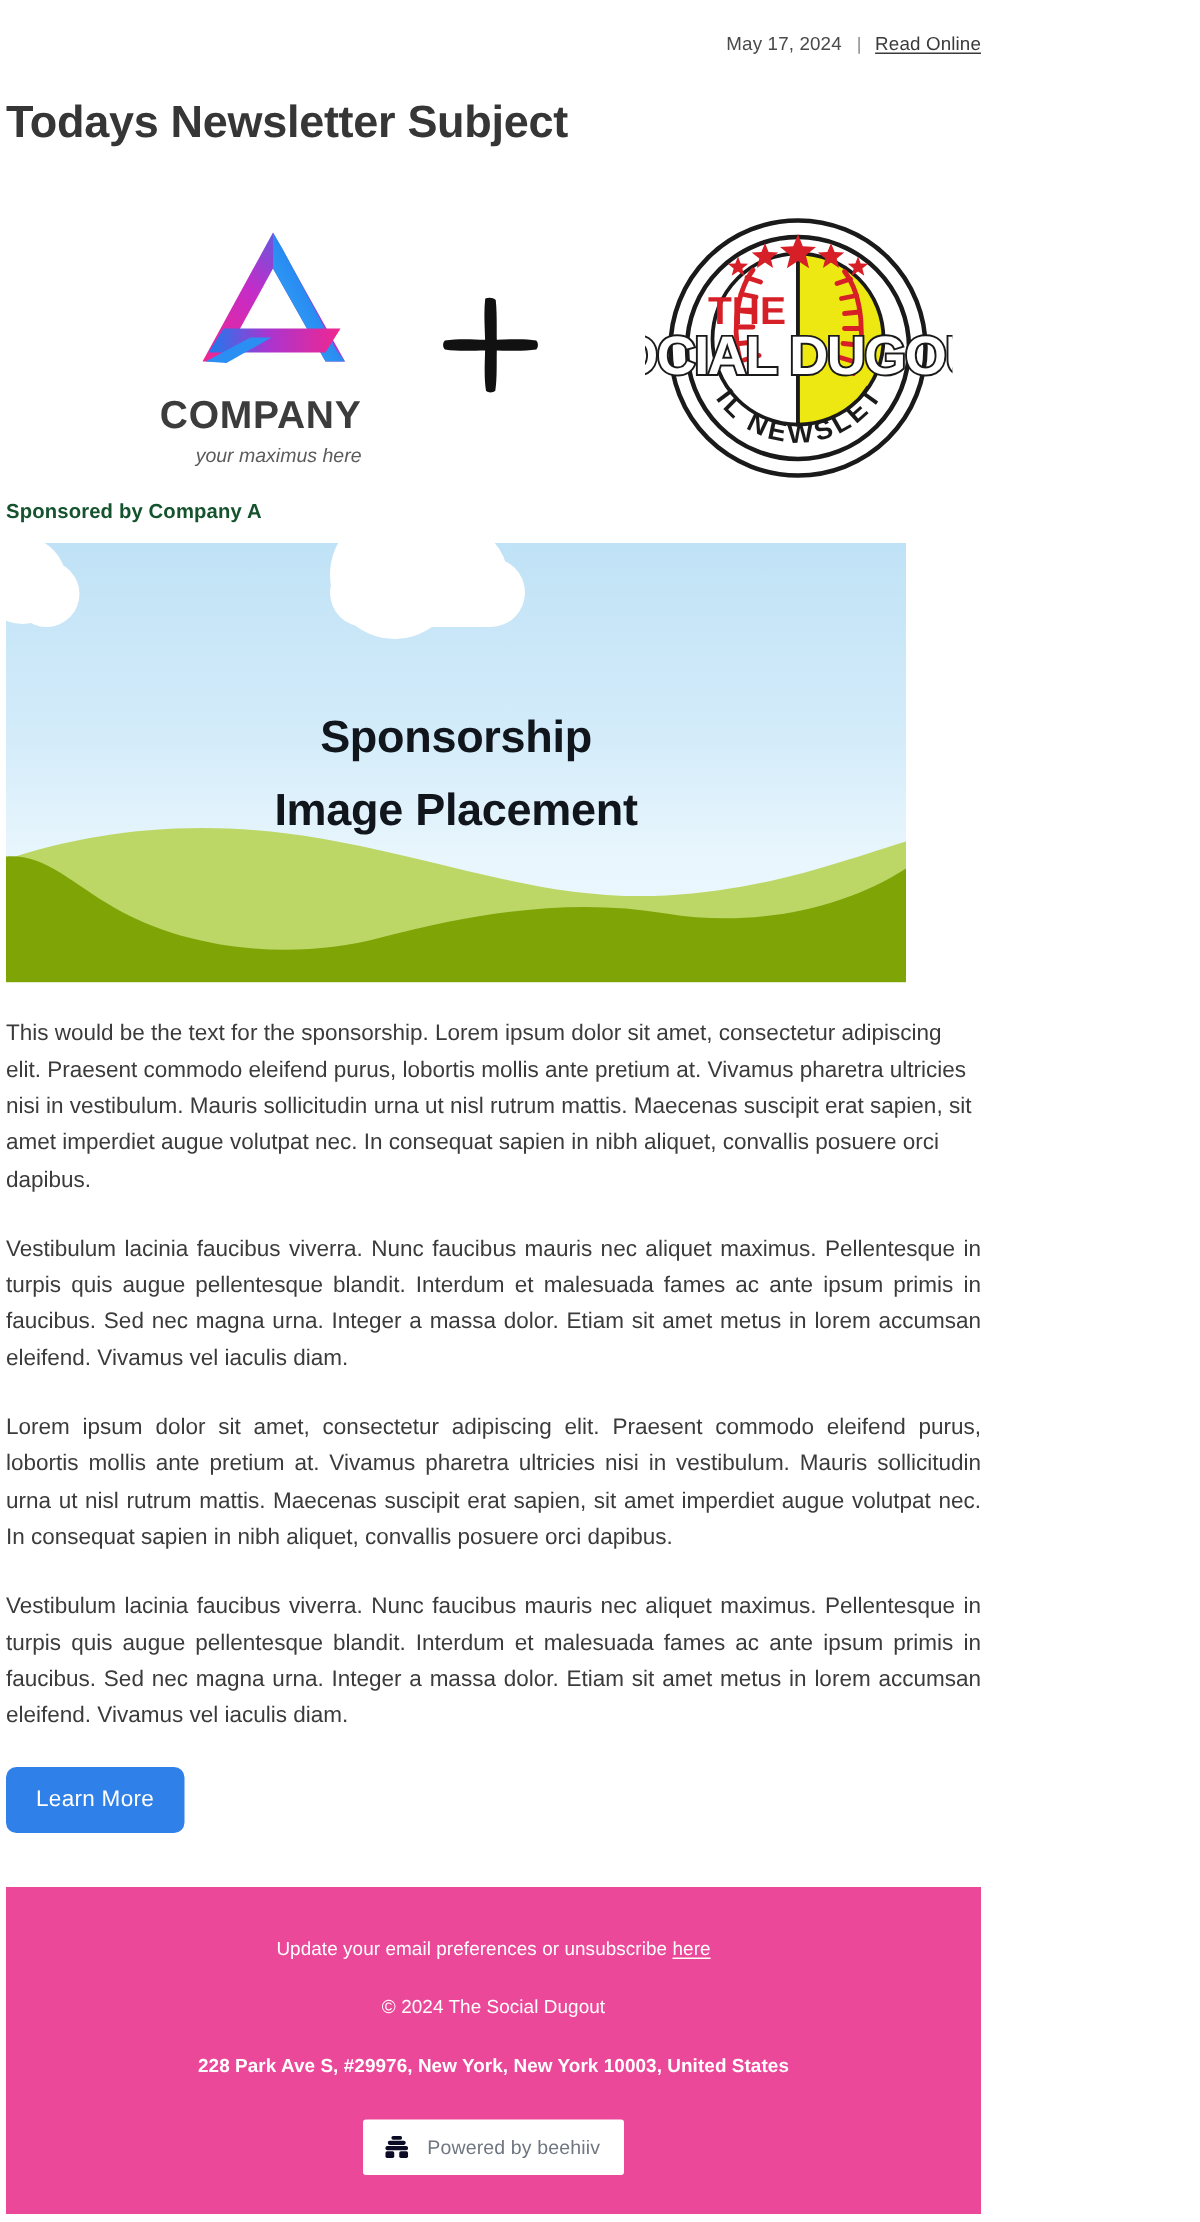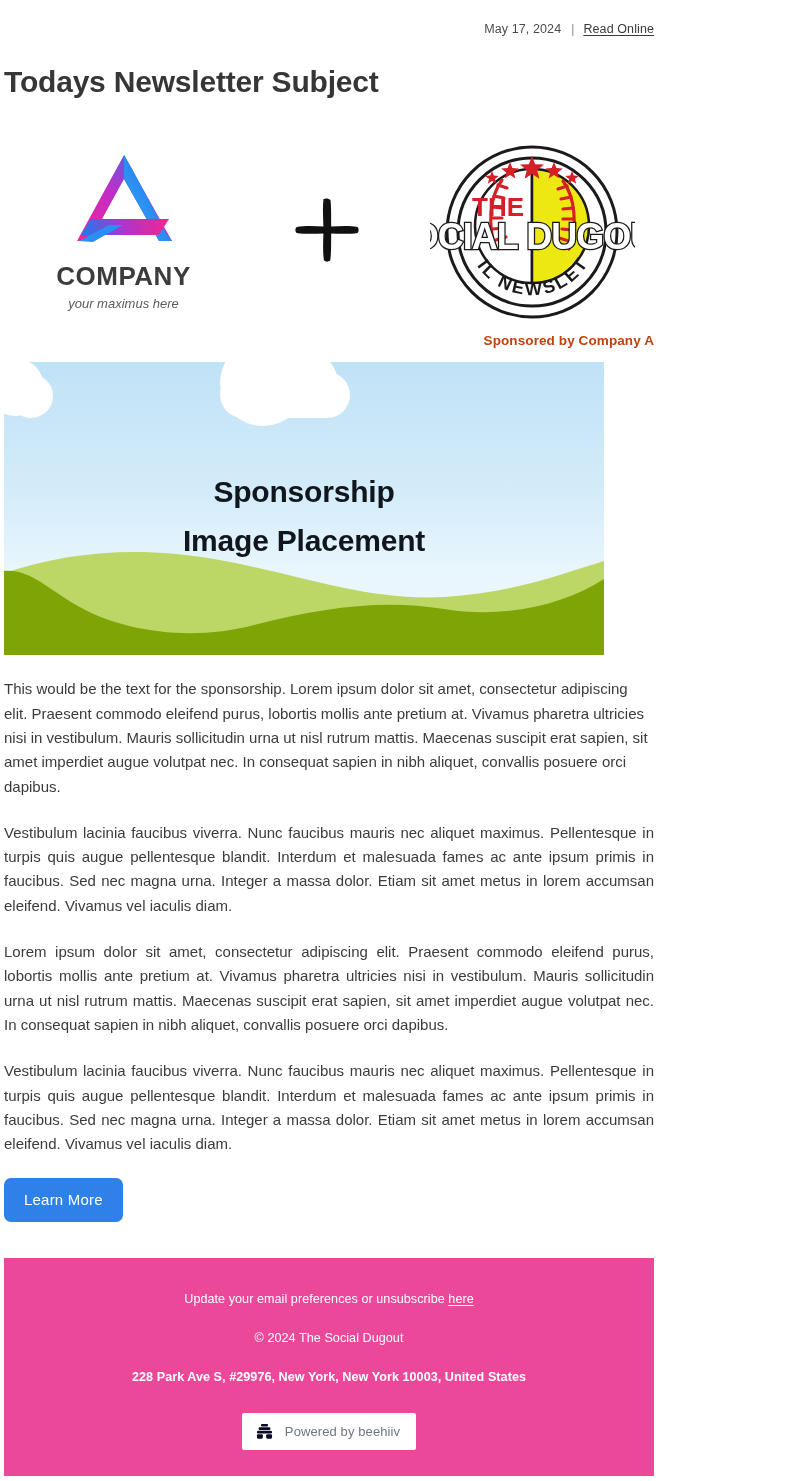--- a/index.html
+++ b/index.html
@@ -48,21 +48,21 @@
 
   
   .logo-row {
     margin-top: 36px;
     height: 190px;
     display: flex;
     align-items: center;
     justify-content: space-between;
     padding: 0 2px;
   }
-  .logo-left { width: 235px; display:flex; flex-direction: column; align-items: center; }
+  .logo-left { width: 235px; display:flex; flex-direction: column; align-items: flex-end; }
   .tri-wrap { width: 118px; height: 106px; position: relative; }
   .company-name {
     margin-top: 6px;
     font-size: 26px;
     font-weight: bold;
     letter-spacing: .5px;
     color: #3c3c3c;
     font-family: "Liberation Sans", sans-serif;
   }
   .company-slogan {
@@ -73,24 +73,24 @@
   }
 
   .plus-wrap { width: 90px; display: flex; justify-content: center; align-items: center; }
   .plus-mark { width: 68px; height: 68px; }
 
   .logo-right { width: 240px; display: flex; justify-content: center; }
   .badge { width: 205px; height: 188px; }
 
   
   .sponsor-caption {
-    text-align: right;
+    text-align: left;
     font-size: 13.5px;
     font-weight: bold;
-    color: #c2410c;
+    color: #14532d;
     margin-top: 8px;
     letter-spacing: .1px;
   }
 
   
   .sponsor-image {
     position: relative;
     margin-top: 14px;
     width: 600px;
     height: 293px;

